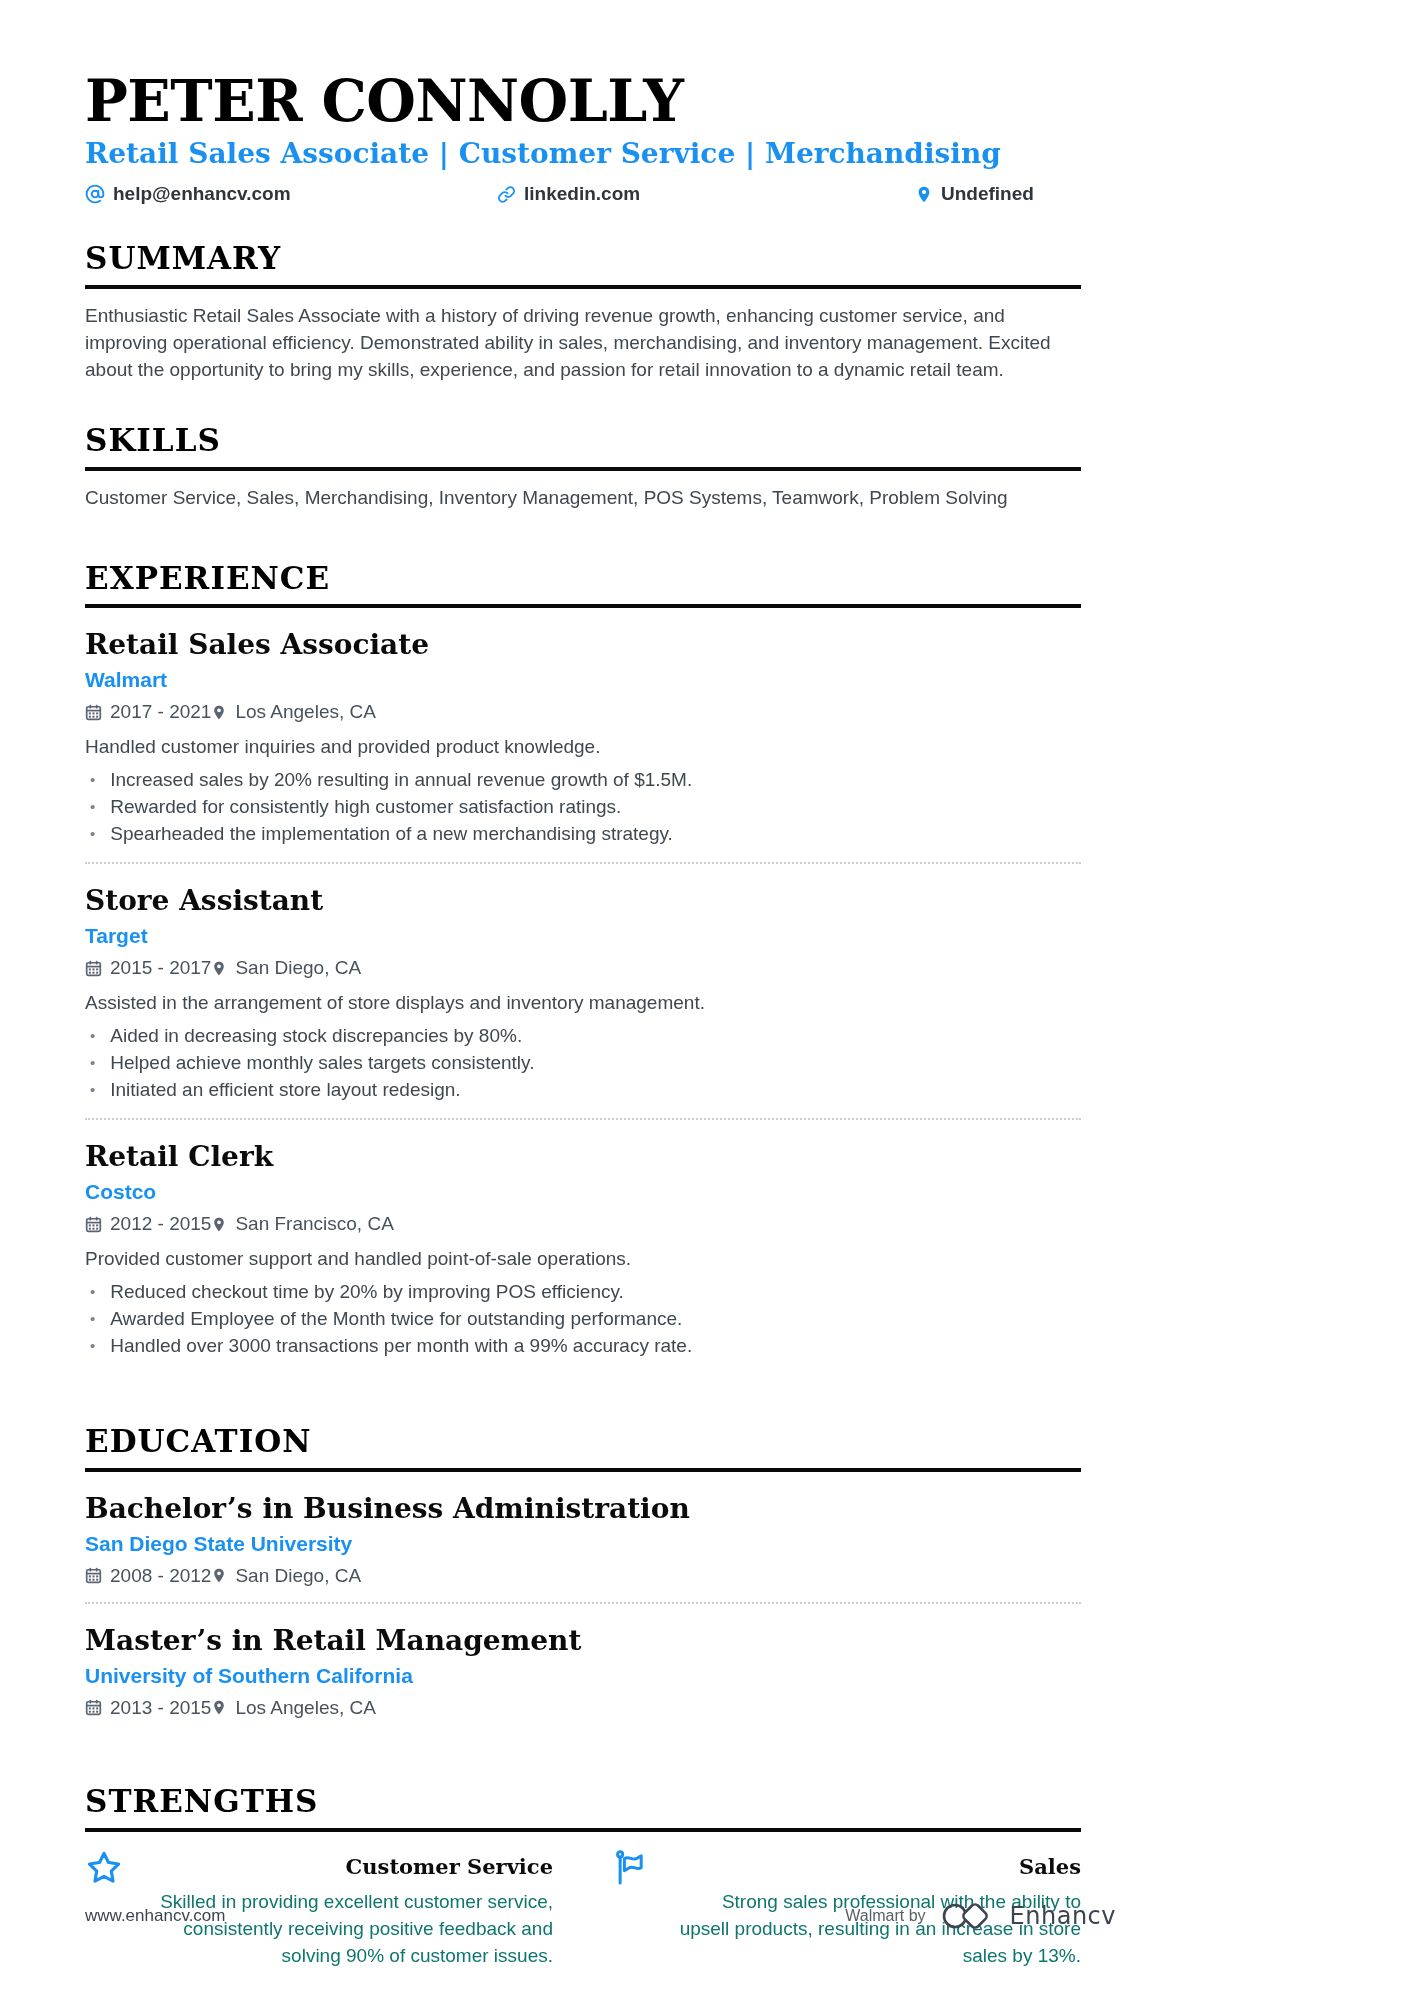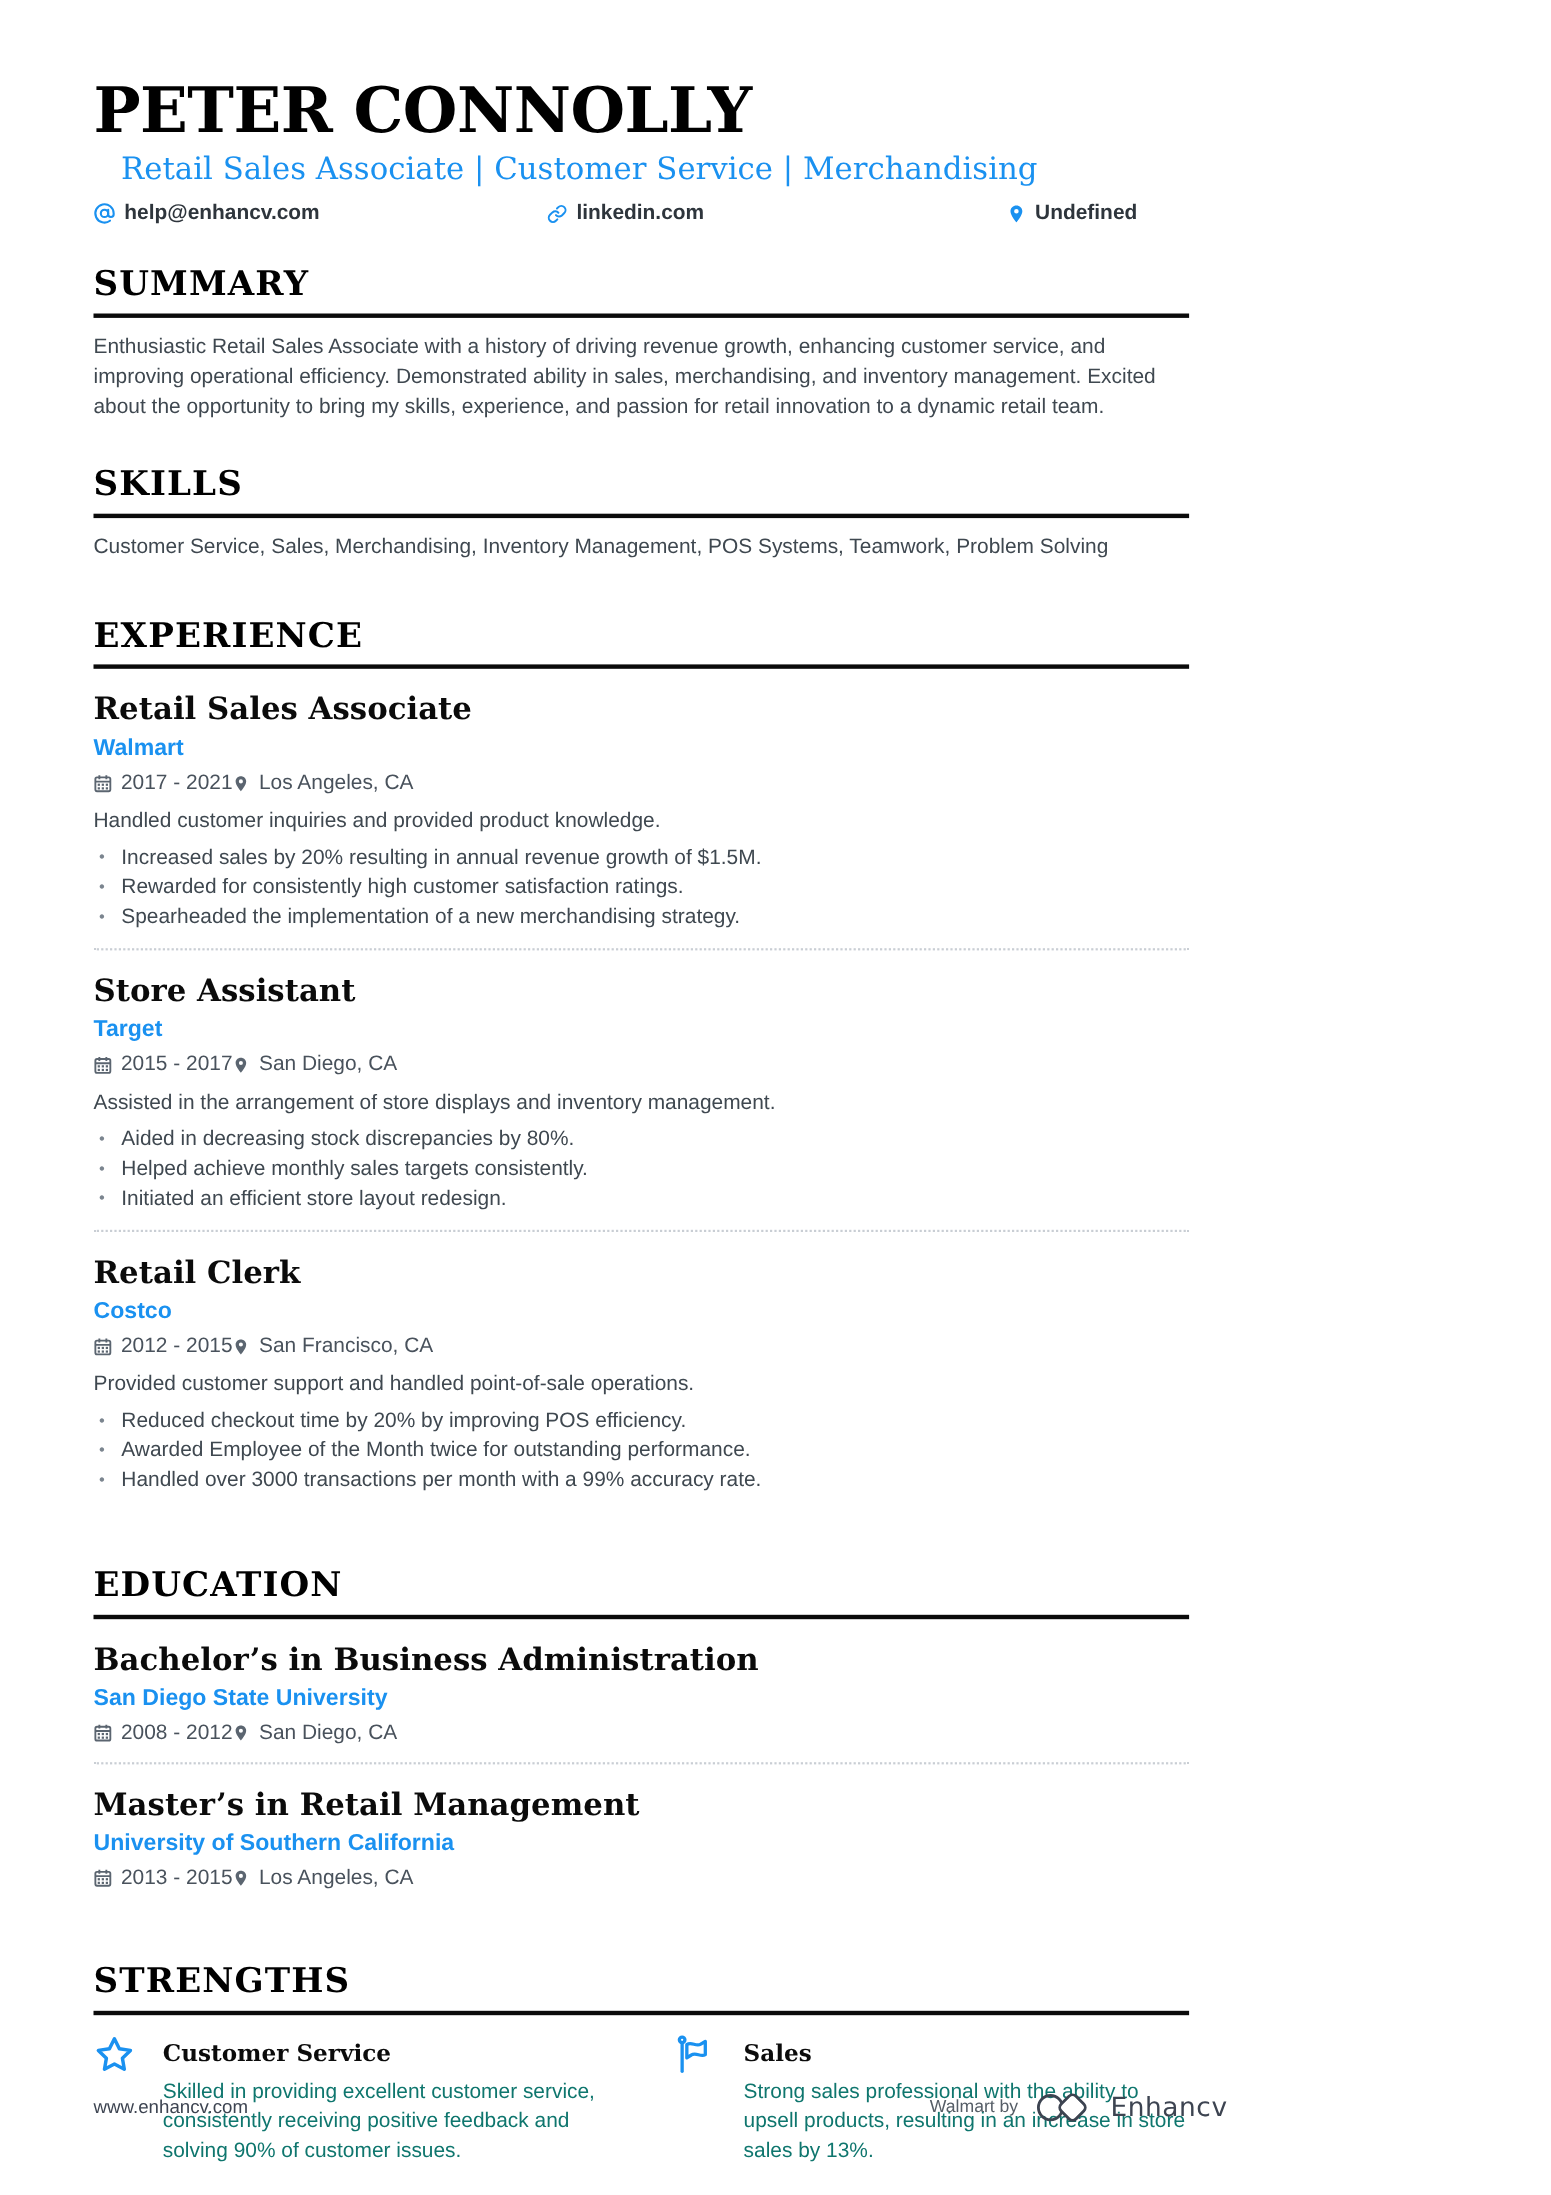--- a/index.html
+++ b/index.html
@@ -14,22 +14,22 @@
   .page { position:relative; width:1166px; height:1995px; padding:72px 85px 0; }
 
   
   .name {
     font-family:"DejaVu Serif", serif;
     font-weight:800; font-size:57px; line-height:1.03;
     color:#000; margin:0; letter-spacing:-0.5px;
   }
   .headline {
     font-family:"DejaVu Serif", serif;
-    font-weight:400; font-size:28px; line-height:1.2;
-    color:var(--accent); margin-top:6px;margin-left:25px;
+    font-weight:700; font-size:28px; line-height:1.2;
+    color:var(--accent); margin-top:6px;
   }
   .contact-row { display:flex; align-items:center; margin-top:13px; }
   .contact { display:flex; align-items:center; gap:8px; font-size:19px; font-weight:700; color:#2e353c; }
   .contact:nth-child(1){ width:412px; }
   .contact:nth-child(2){ width:418px; }
   .contact svg { flex:0 0 auto; }
 
   
   .sec { margin-top:40px; }
   .sec.tight { margin-top:36px; }
@@ -54,21 +54,21 @@
   .org { font-size:21px; font-weight:700; color:var(--accent); margin-top:6px; }
   .meta { display:flex; align-items:center; margin-top:9px; font-size:19px; color:#49525c; }
   .meta-item { display:flex; align-items:center; gap:8px; }
   .meta-item svg { color:#5b6570; flex:0 0 auto; }
   .desc { margin-top:10px; }
   .bullets { list-style:none; margin:6px 0 0; padding:0; }
   .bullets li { display:flex; gap:15px; font-size:19px; line-height:27px; color:#3f4850; padding-left:5px; }
   .bullets .dot { color:#7b858f; font-size:15px; line-height:27px; }
 
   
-  .strengths-grid { display:grid; grid-template-columns:1fr 1fr; column-gap:60px; margin-top:14px; }
+  .strengths-grid { display:grid; grid-template-columns:1fr 1fr; column-gap:60px; margin-top:14px;text-align:right; }
   .strength { position:relative; padding-left:63px; }
   .s-icon { position:absolute; left:0; top:3px; width:38px; height:38px; color:var(--accent); }
   .s-title {
     font-family:"DejaVu Serif", serif;
     font-weight:700; font-size:21px; color:#0b0b0b; margin:8px 0 0;
   }
   .s-text { font-size:19px; line-height:27px; color:#0f766e; margin-top:9px; max-width:565px; }
 
   
   .footer {

